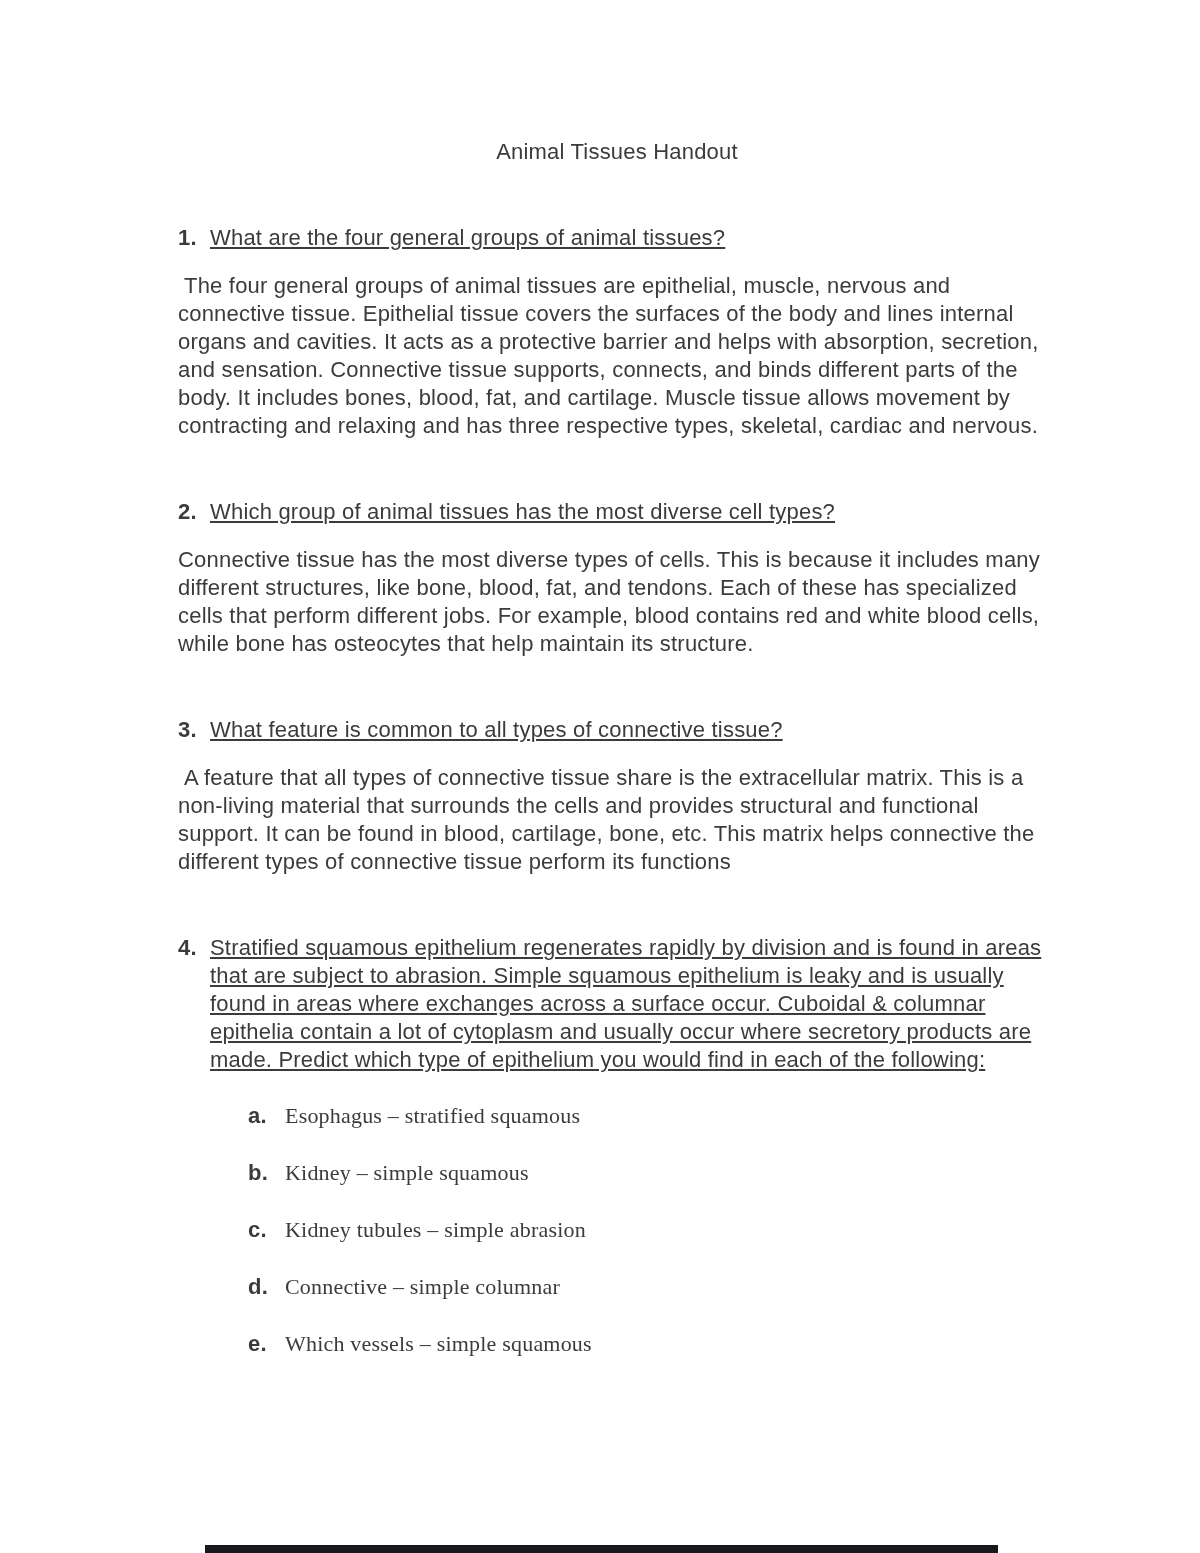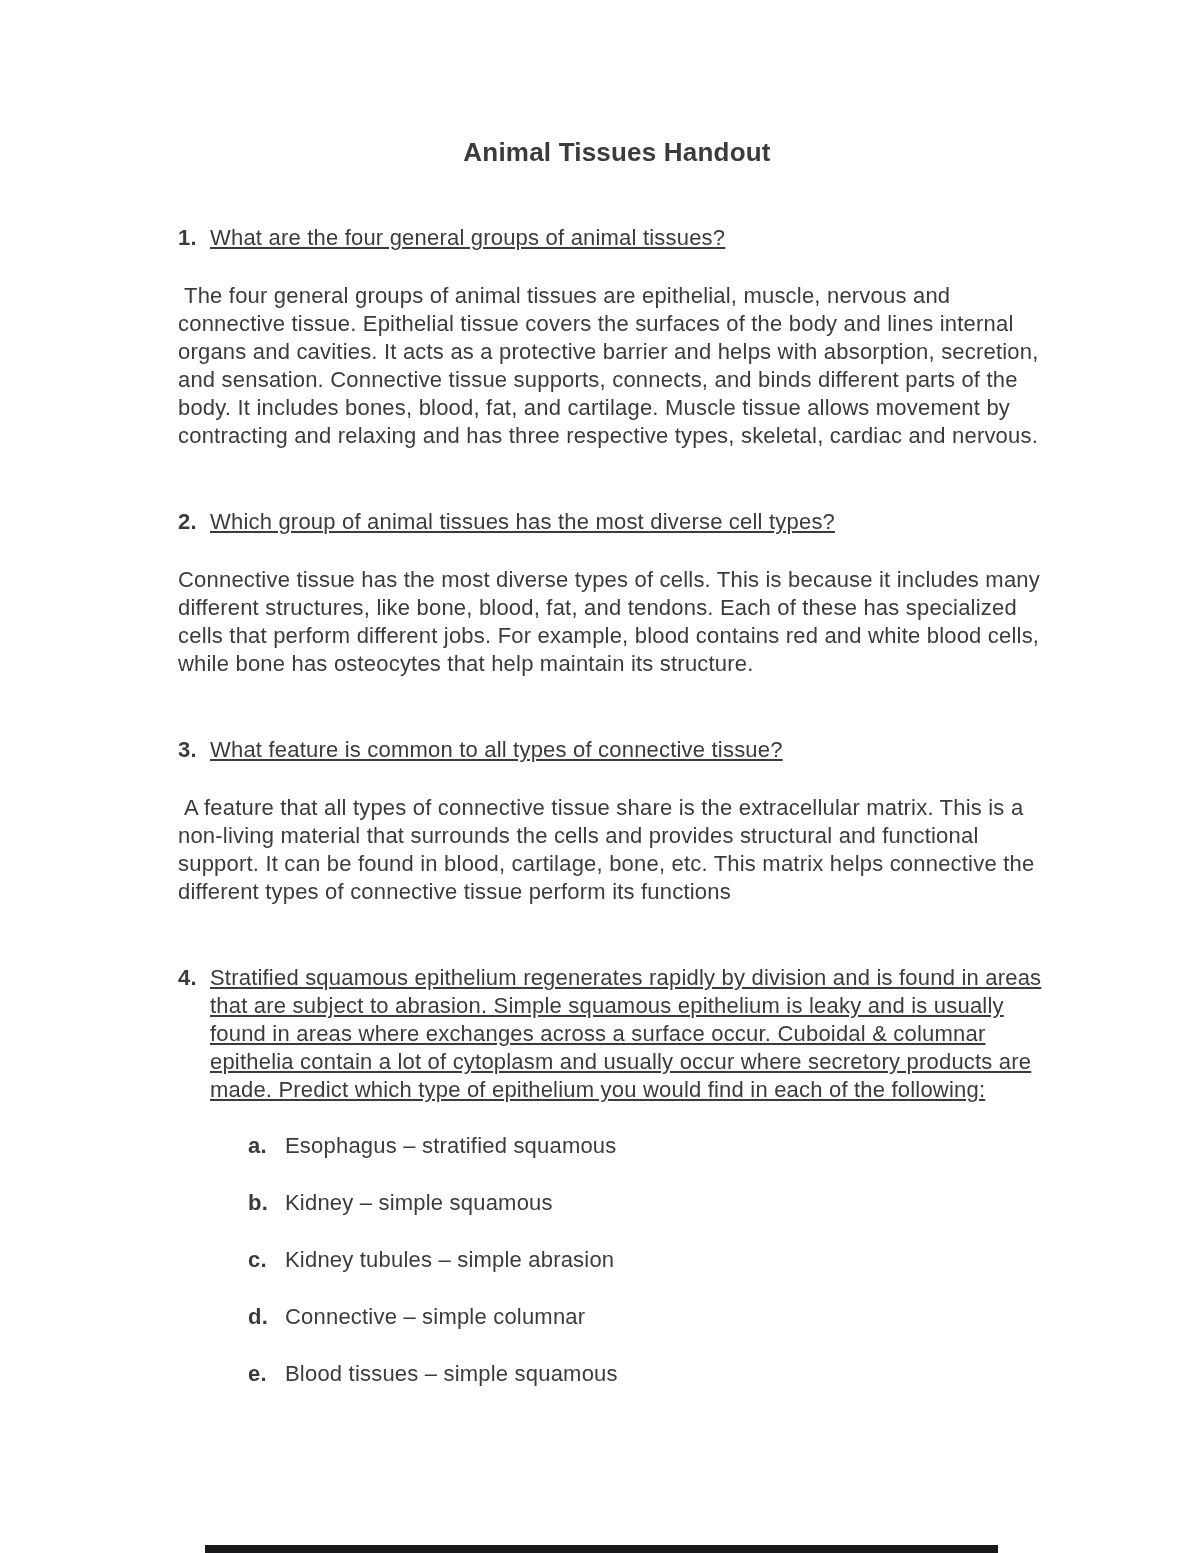--- a/index.html
+++ b/index.html
@@ -26,30 +26,29 @@
     top: 138px;
     width: 878px;
     font-size: 22px;
     line-height: 28px;
     letter-spacing: 0.2px;
   }
   .title-block {
     text-align: center;
   }
   .title, .subtitle {
-    font-size: 26px;
+    font-size: 22px;
     line-height: 28px;
-    font-weight: bold;
   }
   .question {
     display: flex;
     margin-top: 58px;
   }
   .question + .answer {
-    margin: 30px 0 0 0;
+    margin: 20px 0 0 0;
   }
   .qnum {
     font-weight: bold;
     width: 32px;
     flex: 0 0 32px;
   }
   .qtext {
     flex: 1;
     text-decoration: underline;
   }
@@ -67,20 +66,21 @@
     display: flex;
     margin-bottom: 29px;
   }
   .subletter {
     font-weight: bold;
     width: 37px;
     flex: 0 0 37px;
   }
   .subtext {
     flex: 1;
+    font-family: Liberation Serif, serif;
   }
   .bottom-bar {
     position: absolute;
     left: 205px;
     bottom: 0;
     width: 793px;
     height: 8px;
     background: #17171c;
   }
 </style>
@@ -129,20 +129,20 @@
       <div class="subitem">
         <span class="subletter">c.</span>
         <span class="subtext">Kidney tubules – simple abrasion</span>
       </div>
       <div class="subitem">
         <span class="subletter">d.</span>
         <span class="subtext">Connective – simple columnar</span>
       </div>
       <div class="subitem">
         <span class="subletter">e.</span>
-        <span class="subtext">Blood tissues – simple squamous</span>
+        <span class="subtext">Which vessels – simple squamous</span>
       </div>
     </div>
 
   </div>
 
   <div class="bottom-bar"></div>
 </div>
 
 </body></html>

